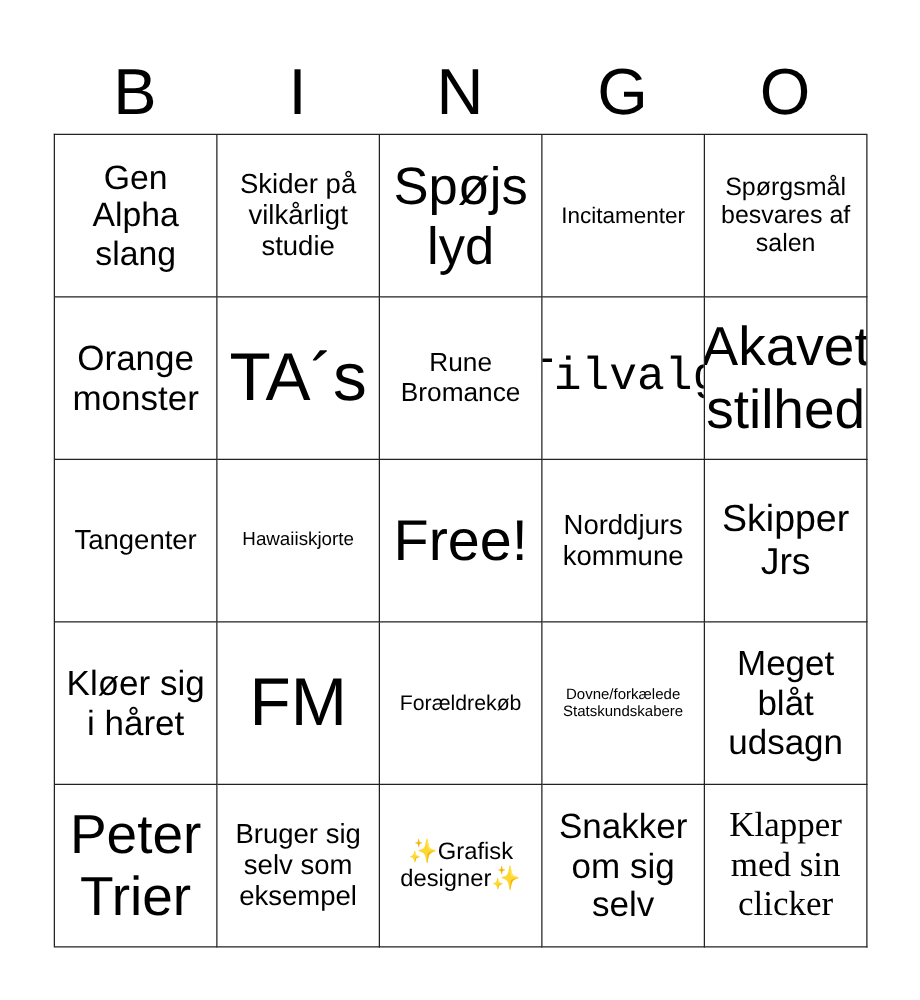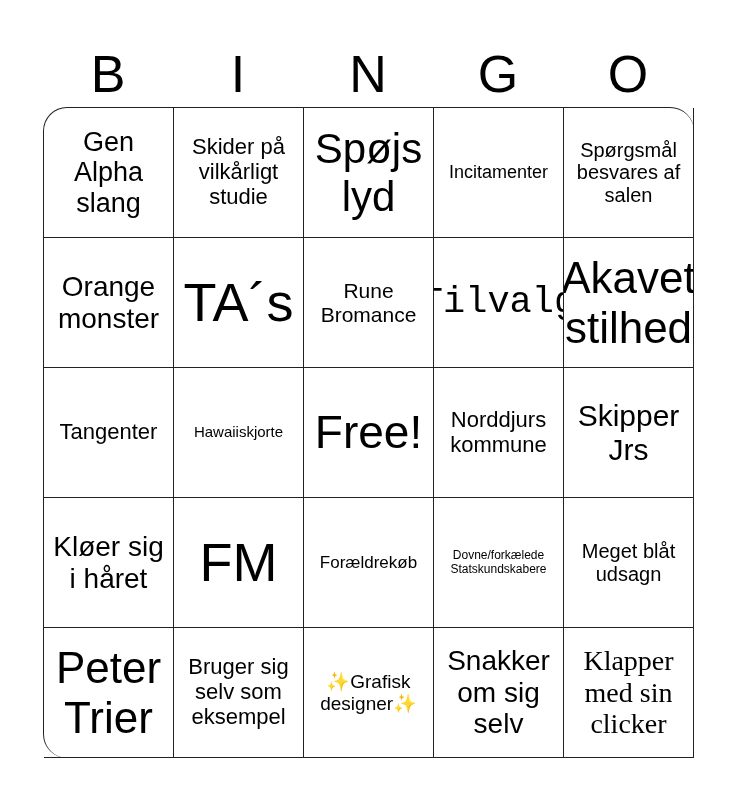--- a/index.html
+++ b/index.html
@@ -1,19 +1,19 @@
 <!DOCTYPE html>
 <html><head>
   <meta charset="utf-8">
   <style>
     html, body { margin: 0; padding: 0; background: #ffffff; }
     body { width: 736px; height: 800px; position: relative; font-family: "Liberation Sans", sans-serif; color: #000; overflow: hidden; }
     .header { position: absolute; left: 43px; top: 44px; width: 650px; height: 60px; display: flex; }
     .header span { width: 130px; text-align: center; font-size: 52px; line-height: 60px; }
-    .grid { position: absolute; left: 43px; top: 107px; width: 650px; height: 650px; display: grid; grid-template-columns: repeat(5, 130px); grid-template-rows: repeat(5, 130px); border-top: 1.5px solid #222; border-left: 1.5px solid #222; box-sizing: content-box; border-radius: 24px; }
+    .grid { position: absolute; left: 43px; top: 107px; width: 650px; height: 650px; display: grid; grid-template-columns: repeat(5, 130px); grid-template-rows: repeat(5, 130px); border-top: 1.5px solid #222; border-left: 1.5px solid #222; box-sizing: content-box; }
     .cell { border-right: 1.5px solid #222; border-bottom: 1.5px solid #222; display: flex; align-items: center; justify-content: center; text-align: center; box-sizing: border-box; padding: 3px; overflow: hidden; }
     .cell span { display: block; line-height: 1.13; }
   </style>
 </head>
 <body>
 
 <div class="header">
   <span>B</span>
   <span>I</span>
   <span>N</span>
@@ -73,21 +73,21 @@
     <div class="cell">
       <span style="font-size: 54px;">FM</span>
     </div>
     <div class="cell">
       <span style="font-size: 17px;">Forældrekøb</span>
     </div>
     <div class="cell">
       <span style="font-size: 12px;">Dovne/forkælede Statskundskabere</span>
     </div>
     <div class="cell">
-      <span style="font-size: 20px;">Meget blåt udsagn</span>
+      <span style="font-size: 28px;">Meget blåt udsagn</span>
     </div>
     <div class="cell">
       <span style="font-size: 44px;">Peter Trier</span>
     </div>
     <div class="cell">
       <span style="font-size: 22px;">Bruger sig selv som eksempel</span>
     </div>
     <div class="cell">
       <span style="font-size: 19px;">✨Grafisk designer✨</span>
     </div>

